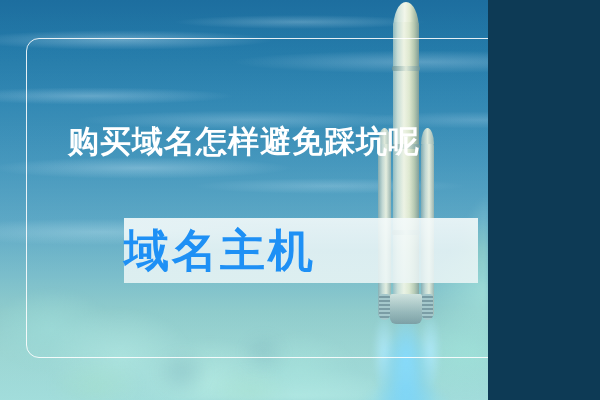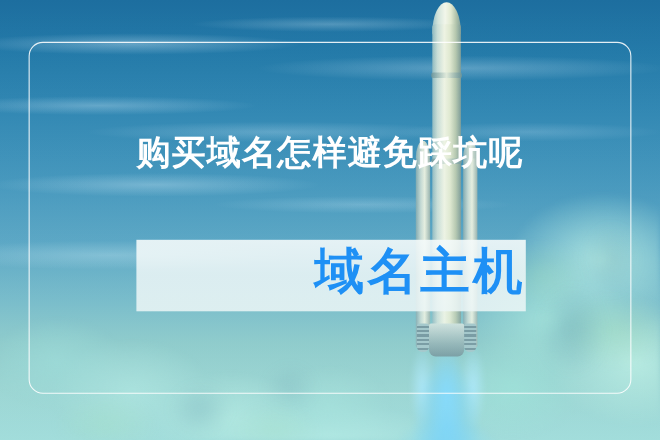--- a/index.html
+++ b/index.html
@@ -2,25 +2,25 @@
 <html><head>
 <meta charset="utf-8">
 <style>
   html, body {
     margin: 0;
     padding: 0;
     background: #0d3a55;
   }
   #stage {
     position: relative;
-    width: 600px;
+    width: 488px;
     height: 400px;
     overflow: hidden;
-    font-family: Liberation Mono, monospace;
-    background: #6d28d9;
+    font-family: Liberation Sans, sans-serif;
+    background: #0f172a;
   }
 
   
   .bg-layer {
     position: absolute;
     inset: 0;
     pointer-events: none;
   }
 
   
@@ -224,21 +224,21 @@
     left: 124px;
     top: 218px;
     width: 354px;
     height: 65px;
     background: linear-gradient(to bottom,
       rgba(244,250,250,.90) 0%,
       rgba(240,248,248,.84) 50%,
       rgba(236,246,246,.86) 100%);
     display: flex;
     align-items: center;
-    justify-content: flex-end;
+    justify-content: flex-start;
     box-sizing: border-box;
   }
   .banner-text {
     color: #1e90f5;
     font-size: 45px;
     font-weight: bold;
     letter-spacing: 3px;
     line-height: 1;
     white-space: nowrap;
   }

